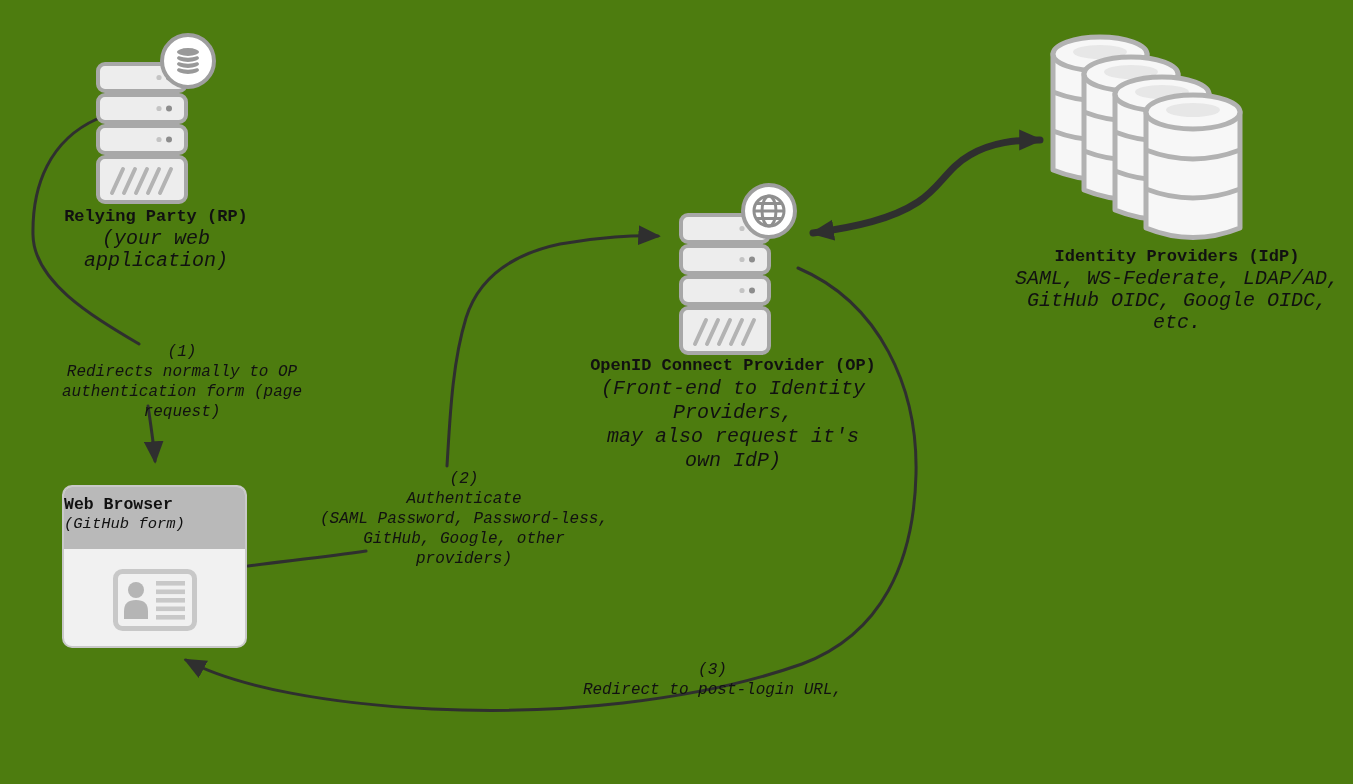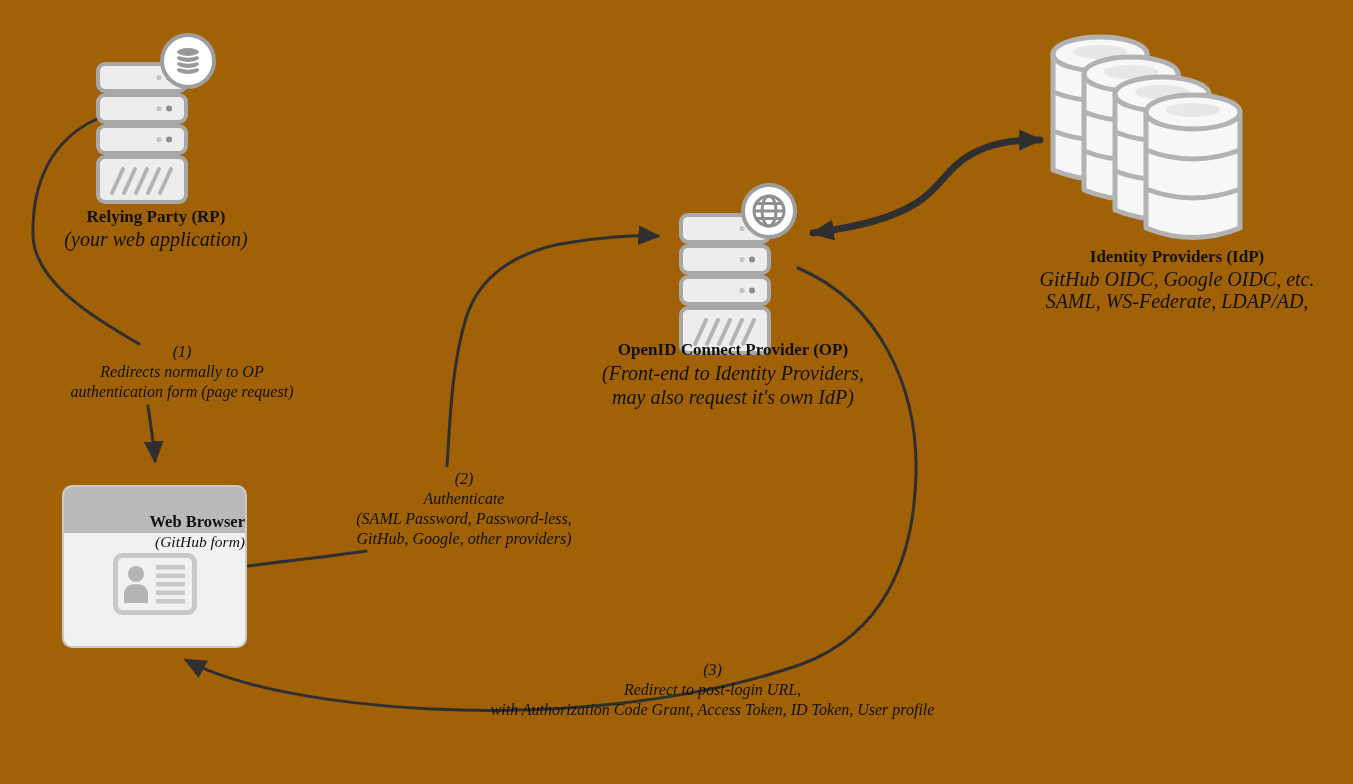--- a/index.html
+++ b/index.html
@@ -1,33 +1,33 @@
 <!DOCTYPE html>
 <html><head>
 <meta charset="utf-8">
 <style>
   html,body{margin:0;padding:0;background:#fff;}
   .canvas{
-    position:relative;width:1353px;height:784px;background:#a16207;
-    font-family:Liberation Serif, serif;color:#111;overflow:hidden;
+    position:relative;width:1353px;height:784px;background:#4d7c0f;
+    font-family:Liberation Mono, monospace;color:#111;overflow:hidden;
   }
   .abs{position:absolute;}
   svg{display:block;}
   .step{font-style:italic;font-size:16px;line-height:20px;text-align:center;}
   .node-label{text-align:center;}
   .node-title{font-weight:bold;font-size:17px;line-height:22px;}
   .node-sub{font-style:italic;font-size:20px;line-height:22px;}
   .op-sub{line-height:24px;}
   .browser{
     box-sizing:border-box;left:62px;top:485px;width:185px;height:163px;
     background:#f1f1f1;border:2px solid #c9c9c9;border-radius:10px;
   }
   .browser-header{
-    height:46px;background:#b9b9b9;border-radius:8px 8px 0 0;
-    text-align:right;padding-top:24px;box-sizing:border-box;
+    height:62px;background:#b9b9b9;border-radius:8px 8px 0 0;
+    text-align:left;padding-top:7px;box-sizing:border-box;
   }
   .browser-title{font-weight:bold;font-size:16.5px;line-height:21px;}
   .browser-sub{font-style:italic;font-size:15.5px;line-height:19px;}
   .browser-body{display:flex;justify-content:center;align-items:center;height:101px;}
 </style>
 </head>
 <body>
 
 <div class="canvas">
 
@@ -102,30 +102,30 @@
       <use href="#dbstack" transform="translate(1112,72)"></use>
       <use href="#dbstack" transform="translate(1143,90)"></use>
     </g>
   </svg>
 
   <div class="abs node-label" style="left:36px;top:206px;width:240px">
     <div class="node-title">Relying Party (RP)</div>
     <div class="node-sub">(your web application)</div>
   </div>
 
-  <div class="abs node-label" style="left:583px;top:339px;width:300px">
+  <div class="abs node-label" style="left:583px;top:355px;width:300px">
     <div class="node-title">OpenID Connect Provider (OP)</div>
     <div class="node-sub op-sub">(Front-end to Identity Providers,</div>
     <div class="node-sub op-sub">may also request it's own IdP)</div>
   </div>
 
   <div class="abs node-label" style="left:1012px;top:246px;width:330px">
     <div class="node-title">Identity Providers (IdP)</div>
+    <div class="node-sub">SAML, WS-Federate, LDAP/AD,</div>
     <div class="node-sub">GitHub OIDC, Google OIDC, etc.</div>
-    <div class="node-sub">SAML, WS-Federate, LDAP/AD,</div>
   </div>
 
   <div class="abs browser">
     <div class="browser-header">
       <div class="browser-title">Web Browser</div>
       <div class="browser-sub">(GitHub form)</div>
     </div>
     <div class="browser-body">
       <svg width="84" height="62" viewBox="0 0 84 62">
         <rect x="2.5" y="2.5" width="79" height="57" rx="7" fill="#f1f1f1" stroke="#c8c8c8" stroke-width="5"></rect>
@@ -151,16 +151,15 @@
   <div class="abs step" style="left:314px;top:469px;width:300px">
     <div>(2)</div>
     <div>Authenticate</div>
     <div>(SAML Password, Password-less,</div>
     <div>GitHub, Google, other providers)</div>
   </div>
 
   <div class="abs step" style="left:390px;top:660px;width:645px">
     <div>(3)</div>
     <div>Redirect to post-login URL,</div>
-    <div>with Authorization Code Grant, Access Token, ID Token, User profile</div>
   </div>
 
 </div>
 
 </body></html>

